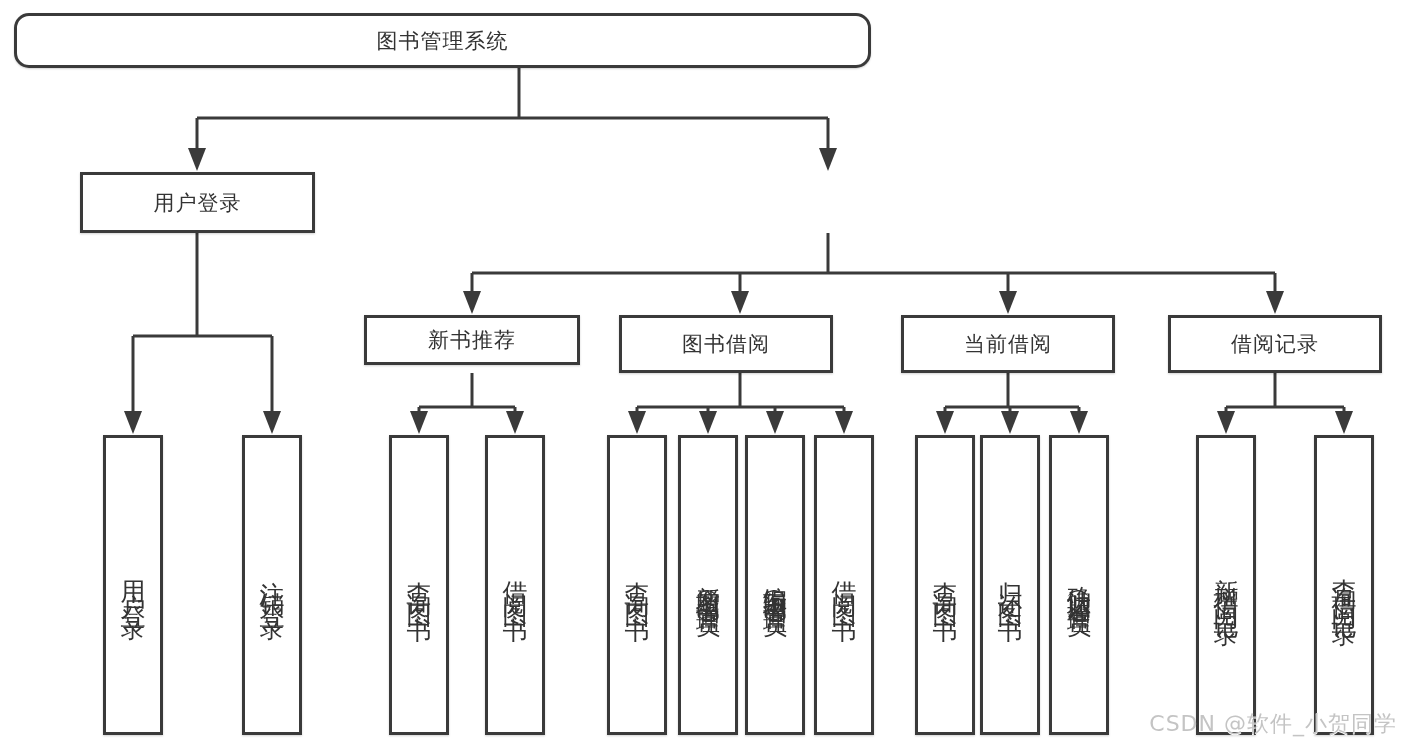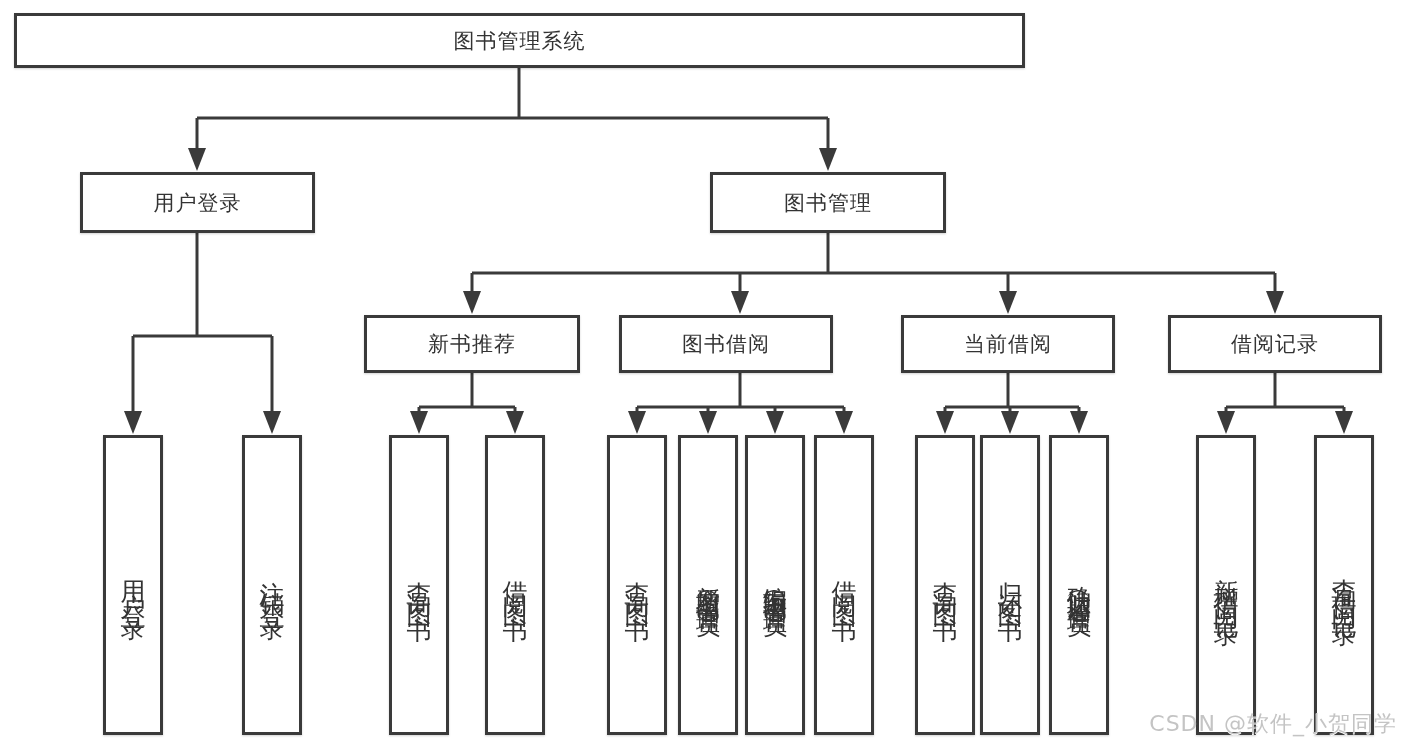--- a/index.html
+++ b/index.html
@@ -124,26 +124,25 @@
 
       <polygon points="936,411 954,411 945,434"></polygon>
       <polygon points="1001,411 1019,411 1010,434"></polygon>
       <polygon points="1070,411 1088,411 1079,434"></polygon>
 
       <polygon points="1217,411 1235,411 1226,434"></polygon>
       <polygon points="1335,411 1353,411 1344,434"></polygon>
     </g>
   </svg>
 
-  <div class="box hlabel" style="left:14px;top:13px;width:1011px;height:55px;">图书管理系统</div>
+  <div class="box hlabel" style="left:14px;top:13px;width:857px;height:55px;border-radius:15px;">图书管理系统</div>
 
   <div class="box hlabel" style="left:80px;top:172px;width:235px;height:61px;">用户登录</div>
-  <div class="box hlabel" style="left:710px;top:172px;width:236px;height:61px;">图书管理</div>
 
-  <div class="box hlabel" style="left:364px;top:315px;width:216px;height:58px;text-align:center;">新书推荐</div>
+  <div class="box hlabel" style="left:364px;top:315px;width:216px;height:50px;text-align:center;">新书推荐</div>
   <div class="box hlabel" style="left:619px;top:315px;width:214px;height:58px;">图书借阅</div>
   <div class="box hlabel" style="left:901px;top:315px;width:214px;height:58px;">当前借阅</div>
   <div class="box hlabel" style="left:1168px;top:315px;width:214px;height:58px;">借阅记录</div>
 
   <div class="box leaf" style="left:103px;">
     <span class="leaf-text">用户登录</span>
   </div>
   <div class="box leaf" style="left:242px;">
     <span class="leaf-text">注销登录</span>
   </div>

